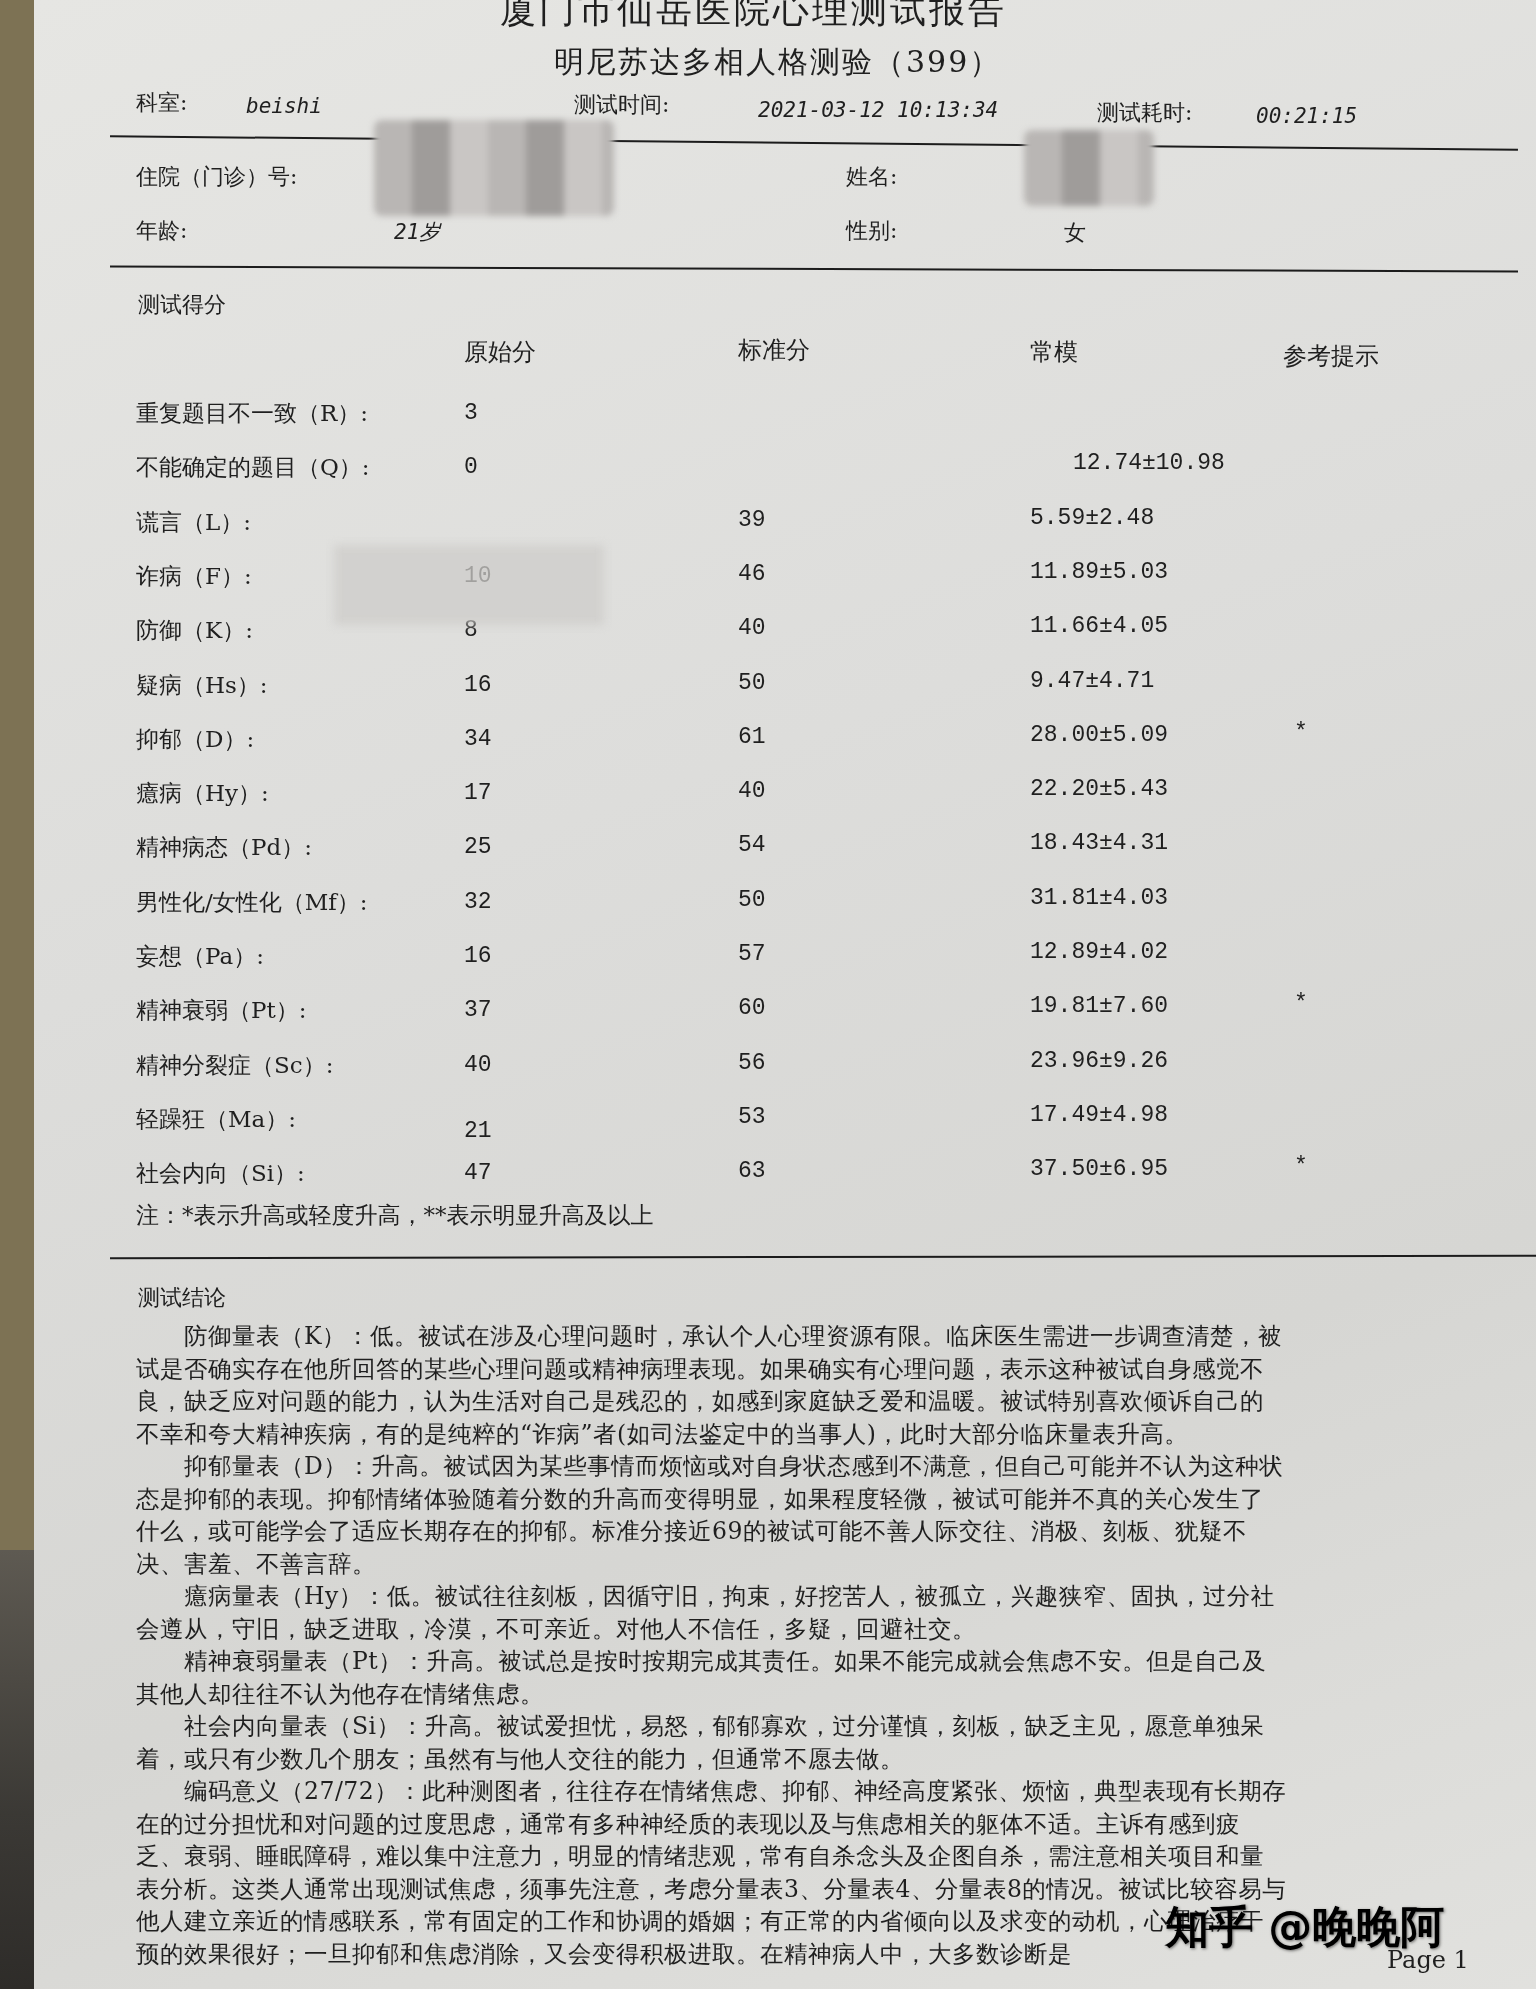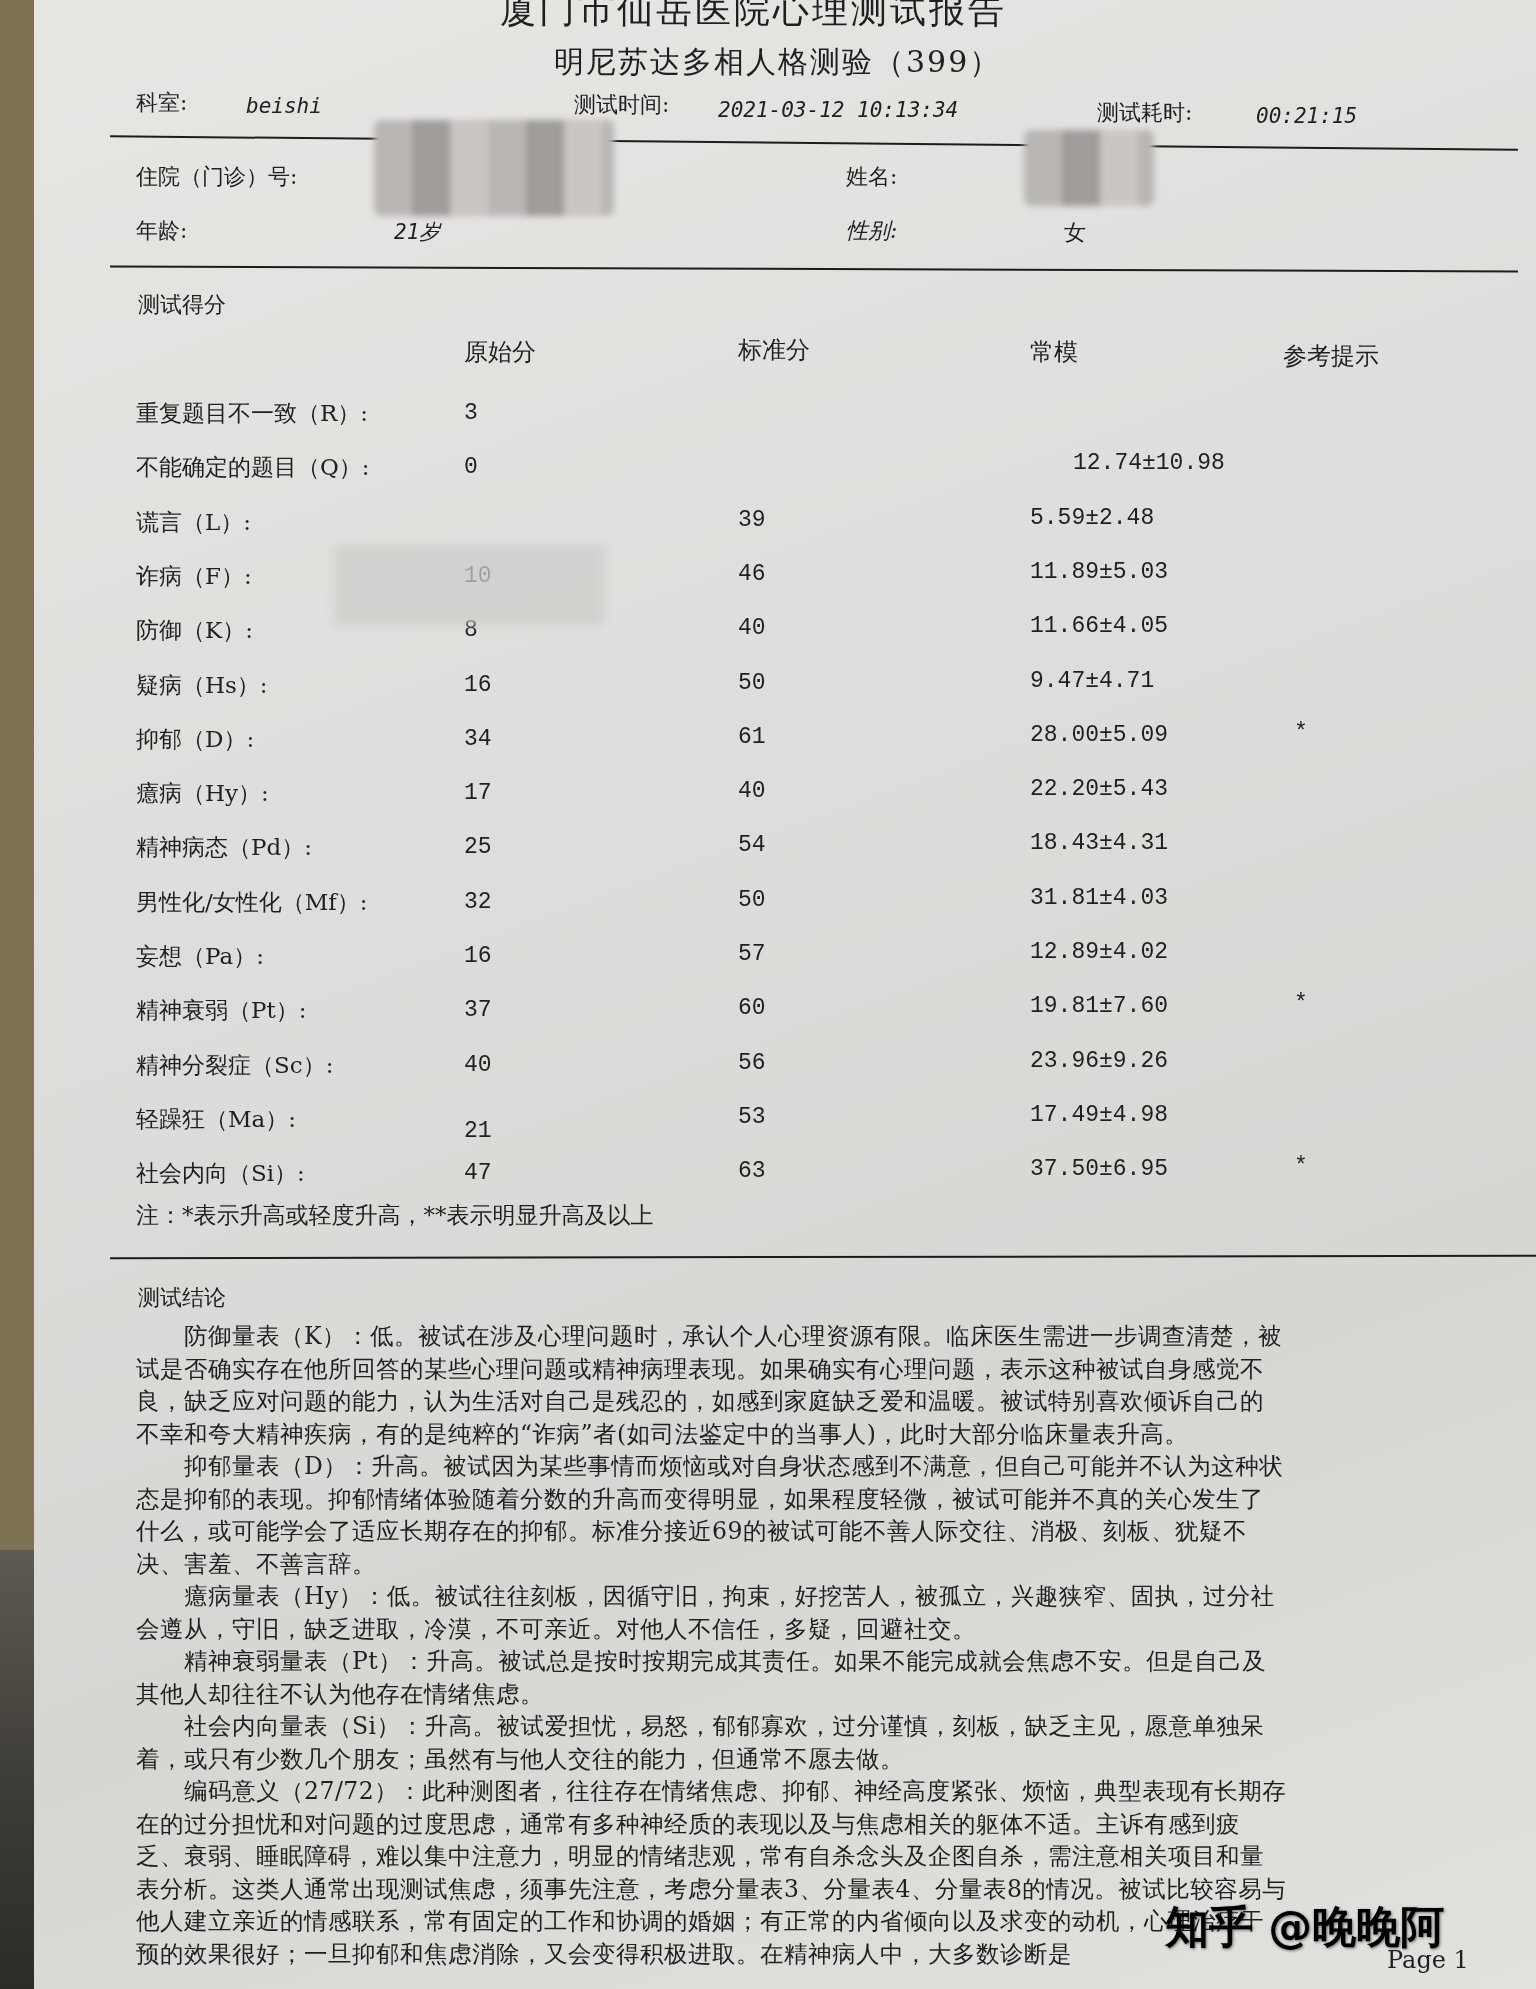--- a/index.html
+++ b/index.html
@@ -56,34 +56,34 @@
 <div class="bg-fabric"></div>
 
 <div class="paper">
 
   <div class="abs title-main">厦门市仙岳医院心理测试报告</div>
   <div class="abs title-sub">明尼苏达多相人格测验（399）</div>
 
   <div class="abs lbl" style="left:102px; top:88px;">科室:</div>
   <div class="abs mono" style="left:212px; top:94px;">beishi</div>
   <div class="abs lbl" style="left:540px; top:90px;">测试时间:</div>
-  <div class="abs mono" style="left:684px; top:98px;text-align:center;">2021-03-12 10:13:34</div>
+  <div class="abs mono" style="left:724px; top:98px;text-align:center;">2021-03-12 10:13:34</div>
   <div class="abs lbl" style="left:1063px; top:98px;">测试耗时:</div>
   <div class="abs mono" style="left:1222px; top:104px;">00:21:15</div>
 
   <div class="rule" style="left:76px; top:142px; width:1408px; transform:rotate(0.55deg);"></div>
 
   <div class="abs lbl" style="left:102px; top:162px;">住院（门诊）号:</div>
   <div class="blur" style="left:340px; top:120px; width:240px; height:96px;"></div>
   <div class="abs lbl" style="left:812px; top:162px;">姓名:</div>
   <div class="blur" style="left:990px; top:130px; width:130px; height:76px;"></div>
 
   <div class="abs lbl" style="left:102px; top:216px;">年龄:</div>
   <div class="abs mono" style="left:360px; top:218px;">21岁</div>
-  <div class="abs lbl" style="left:812px; top:216px;font-style:italic;">性别:</div>
+  <div class="abs lbl" style="left:812px; top:216px;">性别:</div>
   <div class="abs lbl" style="left:1030px; top:218px;">女</div>
 
   <div class="rule" style="left:76px; top:268px; width:1408px; transform:rotate(0.2deg);"></div>
 
   <div class="abs section-title" style="left:104px; top:290px;">测试得分</div>
   <div class="abs col-head" style="left:430px; top:336px;">原始分</div>
   <div class="abs col-head" style="left:704px; top:334px;">标准分</div>
   <div class="abs col-head" style="left:996px; top:336px;">常模</div>
   <div class="abs col-head" style="left:1249px; top:340px;">参考提示</div>
 

